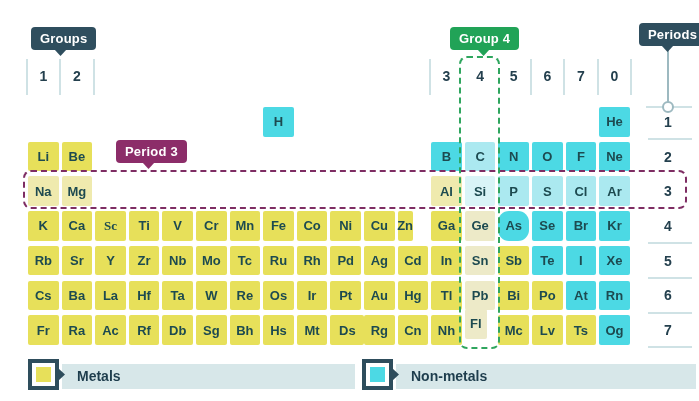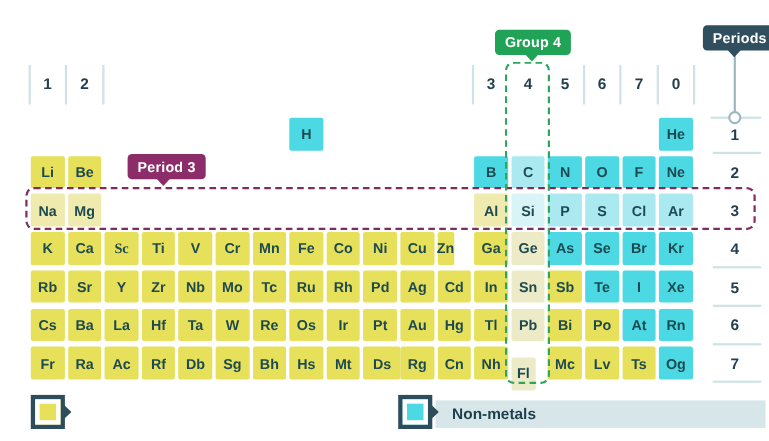--- a/index.html
+++ b/index.html
@@ -50,20 +50,24 @@
   .legend-strip{position:absolute;top:364px;height:25px;line-height:25px;
                 font-weight:700;font-size:14px;padding-left:15px;box-sizing:border-box;}
   #metals-strip{left:62px;width:293px;}
   #nonmetals-strip{left:396px;width:300px;}
 </style>
 </head>
 <body>
 
 <div class="canvas">
 
+  <div class="badge" id="groups-badge" style="background: rgb(47, 78, 94);">
+    <span>Groups</span>
+    <span class="badge-tail"></span>
+  </div>
   <div class="badge" id="group4-badge" style="background: rgb(33, 163, 87);">
     <span>Group 4</span>
     <span class="badge-tail"></span>
   </div>
   <div class="badge" id="period3-badge" style="background: rgb(140, 45, 105);">
     <span>Period 3</span>
     <span class="badge-tail"></span>
   </div>
   <div class="badge" id="periods-badge" style="background: rgb(47, 78, 94);">
     <span>Periods</span>
@@ -120,21 +124,21 @@
       <div class="cell" style="left: 162.4px; top: 211.1px; width: 30.6px; height: 29.7px; background: rgb(231, 224, 90); color: rgb(29, 74, 80);">V</div>
       <div class="cell" style="left: 196px; top: 211.1px; width: 30.6px; height: 29.7px; background: rgb(231, 224, 90); color: rgb(29, 74, 80);">Cr</div>
       <div class="cell" style="left: 229.6px; top: 211.1px; width: 30.6px; height: 29.7px; background: rgb(231, 224, 90); color: rgb(29, 74, 80);">Mn</div>
       <div class="cell" style="left: 263.2px; top: 211.1px; width: 30.6px; height: 29.7px; background: rgb(231, 224, 90); color: rgb(29, 74, 80);">Fe</div>
       <div class="cell" style="left: 296.8px; top: 211.1px; width: 30.6px; height: 29.7px; background: rgb(231, 224, 90); color: rgb(29, 74, 80);">Co</div>
       <div class="cell" style="left: 330.4px; top: 211.1px; width: 30.6px; height: 29.7px; background: rgb(231, 224, 90); color: rgb(29, 74, 80);">Ni</div>
       <div class="cell" style="left: 364px; top: 211.1px; width: 30.6px; height: 29.7px; background: rgb(231, 224, 90); color: rgb(29, 74, 80);">Cu</div>
       <div class="cell" style="left: 397.6px; top: 211.1px; width: 15px; height: 29.7px; background: rgb(231, 224, 90); color: rgb(29, 74, 80);">Zn</div>
       <div class="cell" style="left: 431.2px; top: 211.1px; width: 30.6px; height: 29.7px; background: rgb(231, 224, 90); color: rgb(29, 74, 80);">Ga</div>
       <div class="cell" style="left: 464.8px; top: 211.1px; width: 30.6px; height: 29.7px; background: rgb(237, 234, 200); color: rgb(29, 74, 80);">Ge</div>
-      <div class="cell" style="left: 498.4px; top: 211.1px; width: 30.6px; height: 29.7px; background: rgb(76, 217, 228); color: rgb(29, 74, 80);">As</div>
+      <div class="cell" style="left: 498.4px; top: 211.1px; width: 30.6px; height: 29.7px; background: rgb(76, 217, 228); color: rgb(29, 74, 80); border-radius: 11px;">As</div>
       <div class="cell" style="left: 532px; top: 211.1px; width: 30.6px; height: 29.7px; background: rgb(76, 217, 228); color: rgb(29, 74, 80);">Se</div>
       <div class="cell" style="left: 565.6px; top: 211.1px; width: 30.6px; height: 29.7px; background: rgb(76, 217, 228); color: rgb(29, 74, 80);">Br</div>
       <div class="cell" style="left: 599.2px; top: 211.1px; width: 30.6px; height: 29.7px; background: rgb(76, 217, 228); color: rgb(29, 74, 80);">Kr</div>
       <div class="cell" style="left: 28px; top: 245.8px; width: 30.6px; height: 29.7px; background: rgb(231, 224, 90); color: rgb(29, 74, 80);">Rb</div>
       <div class="cell" style="left: 61.6px; top: 245.8px; width: 30.6px; height: 29.7px; background: rgb(231, 224, 90); color: rgb(29, 74, 80);">Sr</div>
       <div class="cell" style="left: 95.2px; top: 245.8px; width: 30.6px; height: 29.7px; background: rgb(231, 224, 90); color: rgb(29, 74, 80);">Y</div>
       <div class="cell" style="left: 128.8px; top: 245.8px; width: 30.6px; height: 29.7px; background: rgb(231, 224, 90); color: rgb(29, 74, 80);">Zr</div>
       <div class="cell" style="left: 162.4px; top: 245.8px; width: 30.6px; height: 29.7px; background: rgb(231, 224, 90); color: rgb(29, 74, 80);">Nb</div>
       <div class="cell" style="left: 196px; top: 245.8px; width: 30.6px; height: 29.7px; background: rgb(231, 224, 90); color: rgb(29, 74, 80); text-align: right;">Mo</div>
       <div class="cell" style="left: 229.6px; top: 245.8px; width: 30.6px; height: 29.7px; background: rgb(231, 224, 90); color: rgb(29, 74, 80);">Tc</div>
@@ -173,21 +177,21 @@
       <div class="cell" style="left: 128.8px; top: 315.2px; width: 30.6px; height: 29.7px; background: rgb(231, 224, 90); color: rgb(29, 74, 80);">Rf</div>
       <div class="cell" style="left: 162.4px; top: 315.2px; width: 30.6px; height: 29.7px; background: rgb(231, 224, 90); color: rgb(29, 74, 80);">Db</div>
       <div class="cell" style="left: 196px; top: 315.2px; width: 30.6px; height: 29.7px; background: rgb(231, 224, 90); color: rgb(29, 74, 80);">Sg</div>
       <div class="cell" style="left: 229.6px; top: 315.2px; width: 30.6px; height: 29.7px; background: rgb(231, 224, 90); color: rgb(29, 74, 80);">Bh</div>
       <div class="cell" style="left: 263.2px; top: 315.2px; width: 30.6px; height: 29.7px; background: rgb(231, 224, 90); color: rgb(29, 74, 80);">Hs</div>
       <div class="cell" style="left: 296.8px; top: 315.2px; width: 30.6px; height: 29.7px; background: rgb(231, 224, 90); color: rgb(29, 74, 80);">Mt</div>
       <div class="cell" style="left: 330.4px; top: 315.2px; width: 34px; height: 29.7px; background: rgb(231, 224, 90); color: rgb(29, 74, 80);">Ds</div>
       <div class="cell" style="left: 364px; top: 315.2px; width: 30.6px; height: 29.7px; background: rgb(231, 224, 90); color: rgb(29, 74, 80);">Rg</div>
       <div class="cell" style="left: 397.6px; top: 315.2px; width: 30.6px; height: 29.7px; background: rgb(231, 224, 90); color: rgb(29, 74, 80);">Cn</div>
       <div class="cell" style="left: 431.2px; top: 315.2px; width: 30.6px; height: 29.7px; background: rgb(231, 224, 90); color: rgb(29, 74, 80);">Nh</div>
-      <div class="cell" style="left: 464.8px; top: 325px; width: 22px; height: 29.7px; background: rgb(237, 234, 200); color: rgb(29, 74, 80);">Fl</div>
+      <div class="cell" style="left: 464.8px; top: 309px; width: 22px; height: 29.7px; background: rgb(237, 234, 200); color: rgb(29, 74, 80);">Fl</div>
       <div class="cell" style="left: 498.4px; top: 315.2px; width: 30.6px; height: 29.7px; background: rgb(231, 224, 90); color: rgb(29, 74, 80);">Mc</div>
       <div class="cell" style="left: 532px; top: 315.2px; width: 30.6px; height: 29.7px; background: rgb(231, 224, 90); color: rgb(29, 74, 80);">Lv</div>
       <div class="cell" style="left: 565.6px; top: 315.2px; width: 30.6px; height: 29.7px; background: rgb(231, 224, 90); color: rgb(29, 74, 80);">Ts</div>
       <div class="cell" style="left: 599.2px; top: 315.2px; width: 30.6px; height: 29.7px; background: rgb(76, 217, 228); color: rgb(29, 74, 80);">Og</div>
     </div>
   <div id="period-numbers">
       <div class="pnum" style="top: 107px; height: 29.7px; color: rgb(36, 64, 78);">1</div>
       <div class="pnum" style="top: 141.7px; height: 29.7px; color: rgb(36, 64, 78);">2</div>
       <div class="pnum" style="top: 176.4px; height: 29.7px; color: rgb(36, 64, 78);">3</div>
       <div class="pnum" style="top: 211.1px; height: 29.7px; color: rgb(36, 64, 78);">4</div>
@@ -203,20 +207,23 @@
       <div class="hsep" style="top: 346.4px; background: rgb(207, 226, 229);"></div>
     </div>
 
   <div class="outline" id="period3-outline" style="border-color: rgb(126, 45, 99);"></div>
   <div class="outline" id="group4-outline" style="border-color: rgb(47, 166, 94);"></div>
 
   <div class="swatch" id="metals-swatch" style="background: rgb(46, 77, 92);">
     <div class="swatch-fill" id="metals-fill" style="background: rgb(231, 224, 90);"></div>
     <span class="swatch-nub"></span>
   </div>
+  <div class="legend-strip" id="metals-strip" style="background: rgb(215, 231, 233); color: rgb(30, 61, 77);">
+    <span>Metals</span>
+  </div>
   <div class="swatch" id="nonmetals-swatch" style="background: rgb(46, 77, 92);">
     <div class="swatch-fill" id="nonmetals-fill" style="background: rgb(76, 217, 228);"></div>
     <span class="swatch-nub"></span>
   </div>
   <div class="legend-strip" id="nonmetals-strip" style="background: rgb(215, 231, 233); color: rgb(30, 61, 77);">
     <span>Non-metals</span>
   </div>
 
 </div>
 

